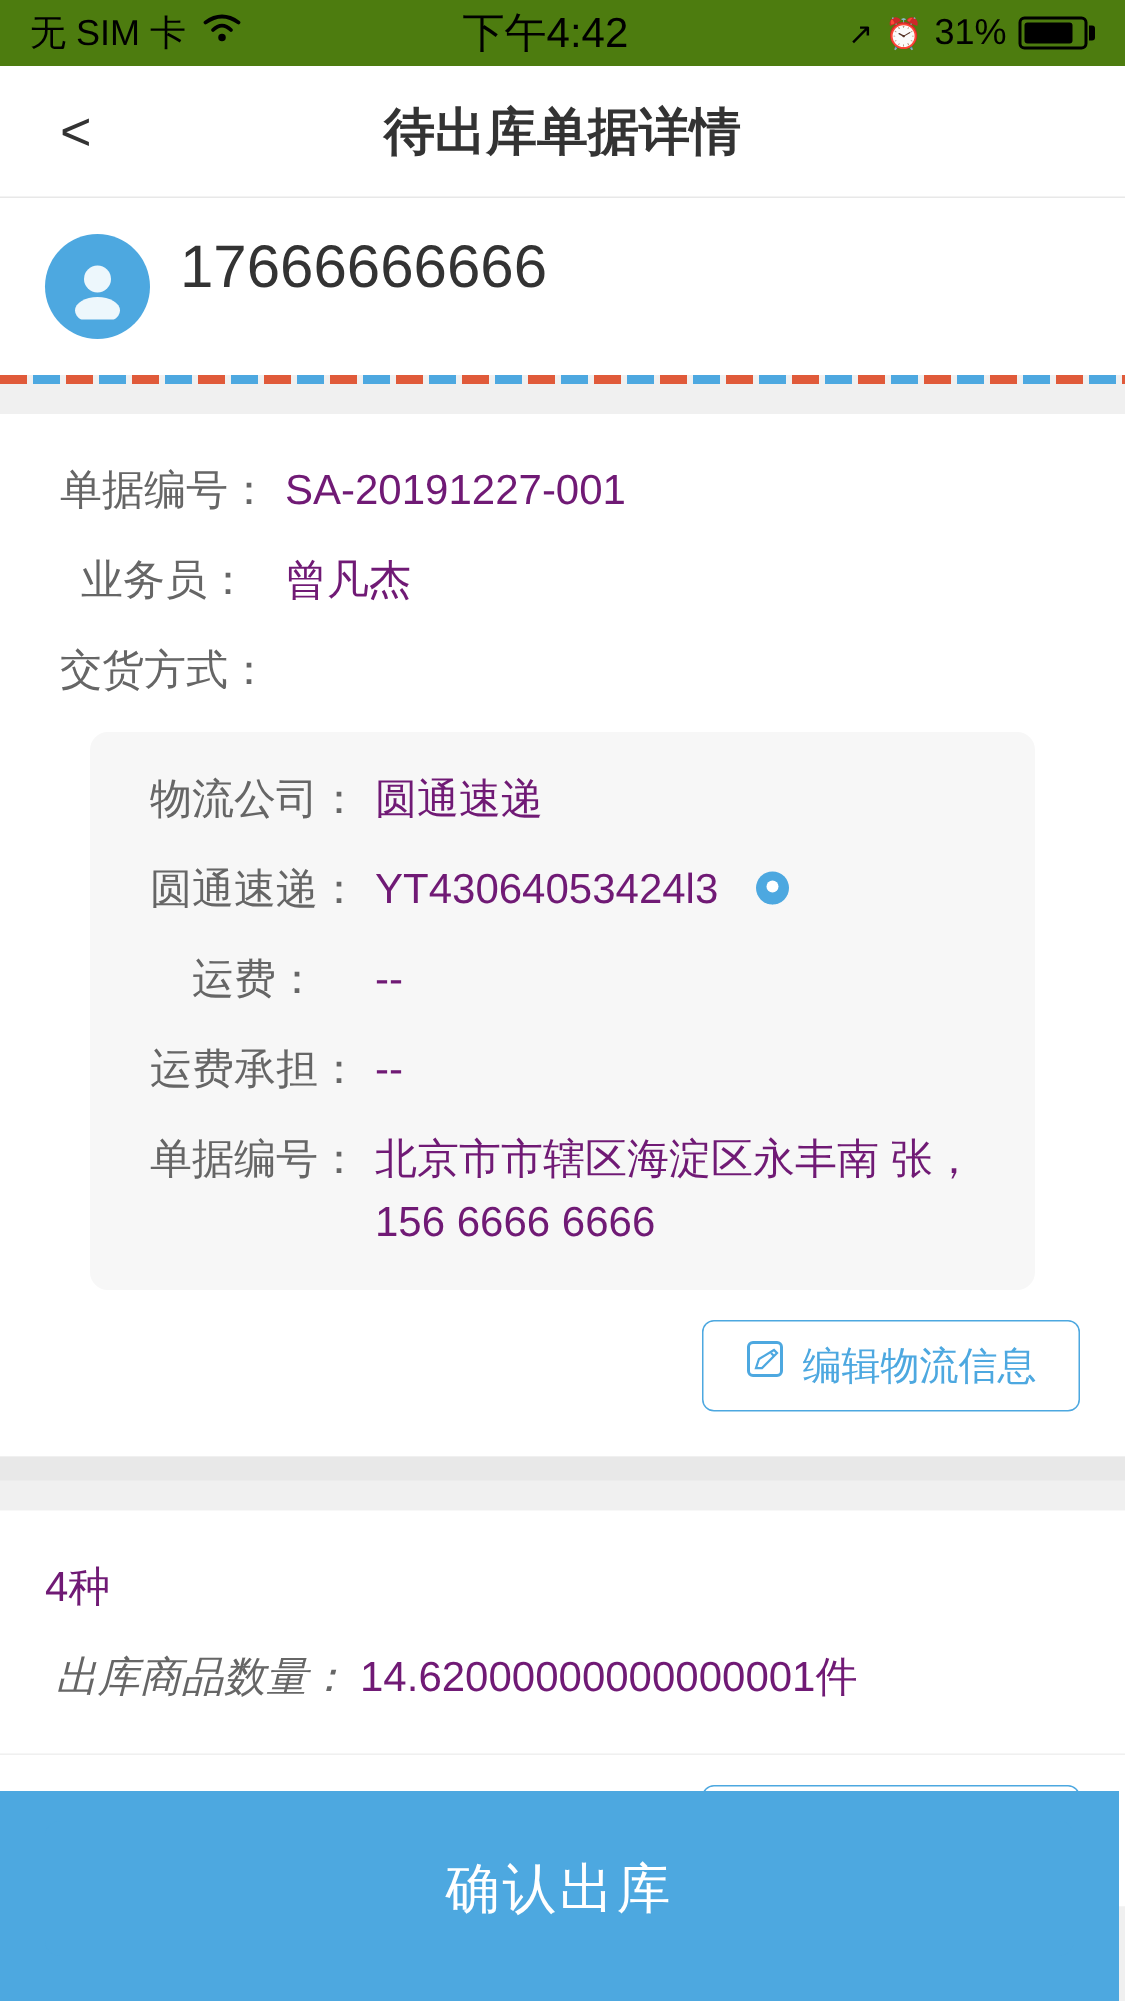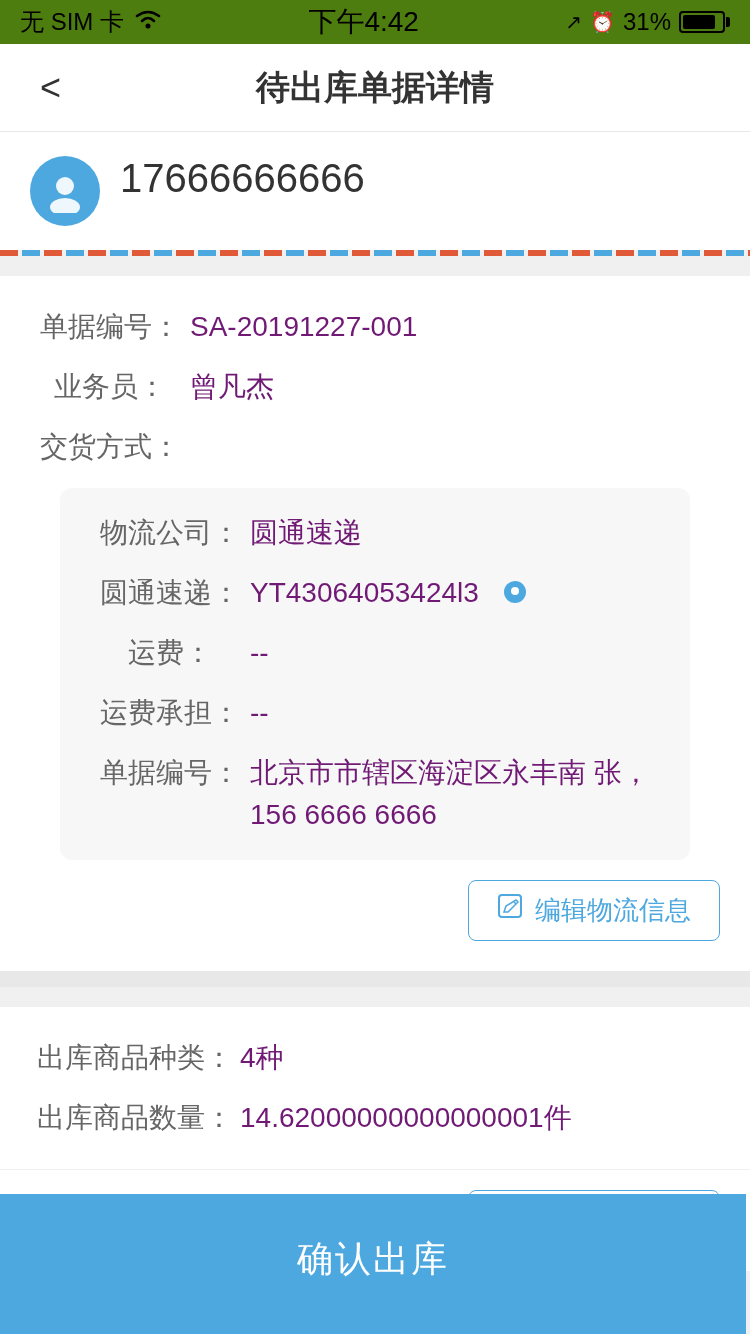--- a/index.html
+++ b/index.html
@@ -342,25 +342,24 @@
         </span>
         <span>编辑物流信息</span>
       </button>
     </div>
   </div>
 
   <div style="height: 16px; background: #e8e8e8;"></div>
 
   <div class="goods-section">
     <div class="info-row">
-      <span class="info-label" style="min-width: 210px;">出库商品种类：</span>
       <span class="info-value">4种</span>
     </div>
     <div class="info-row">
-      <span class="info-label" style="min-width: 210px;">出库商品数量：</span>
+      <span class="info-label" style="min-width: 210px; font-style: italic;">出库商品数量：</span>
       <span class="info-value">14.62000000000000001件</span>
     </div>
   </div>
 
   <div class="view-btn-wrapper">
     <button class="view-btn">
       <span>
         <svg width="28" height="28" viewBox="0 0 28 28" fill="none">
           <rect x="2" y="2" width="22" height="22" rx="3" stroke="#4da8e0" stroke-width="2" fill="none"></rect>
           <line x1="7" y1="9" x2="21" y2="9" stroke="#4da8e0" stroke-width="1.5"></line>

